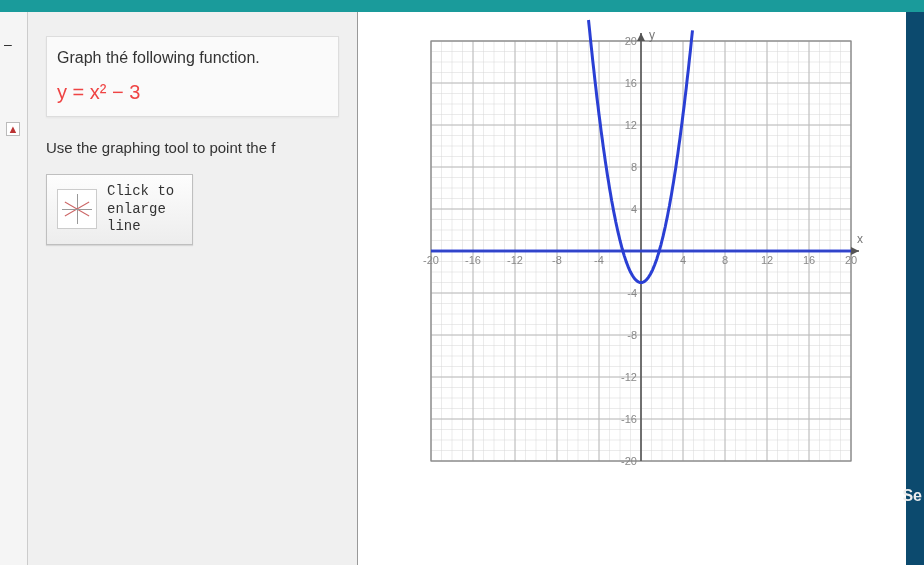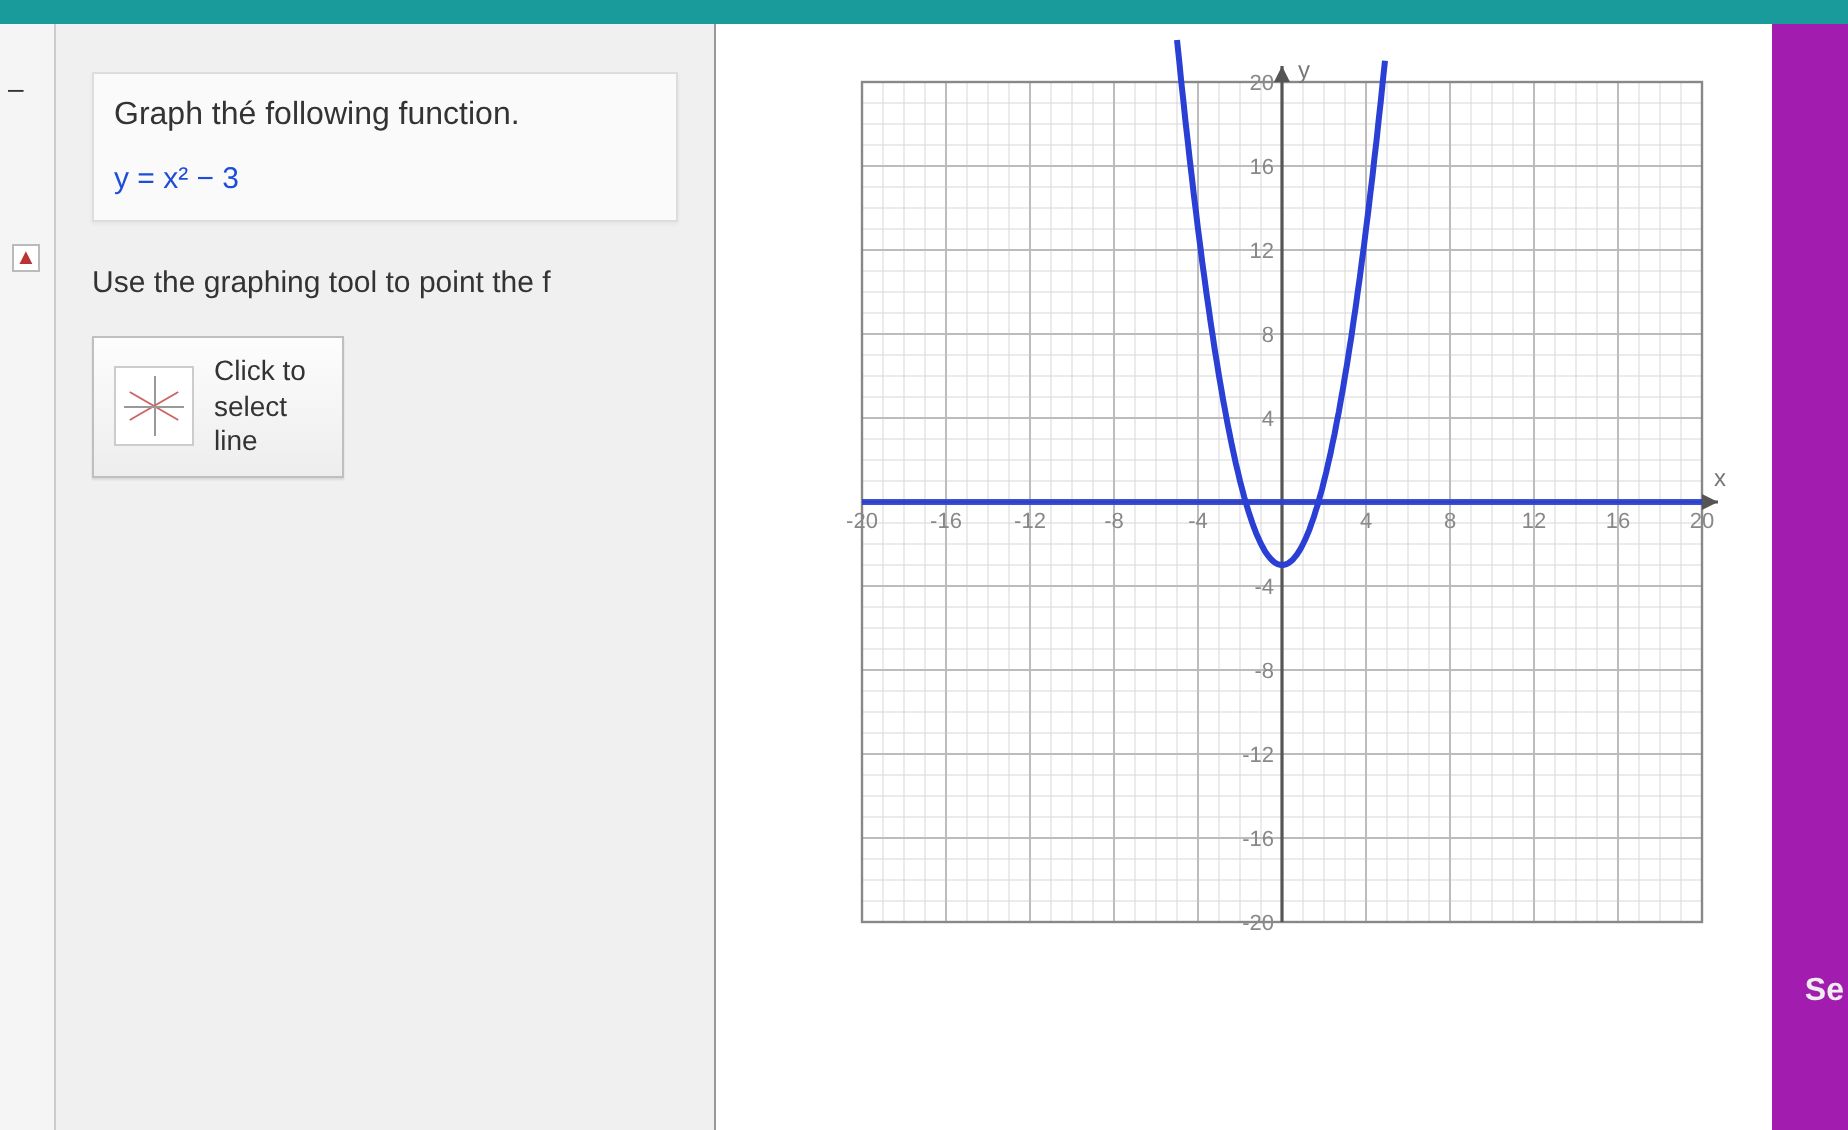--- a/index.html
+++ b/index.html
@@ -55,37 +55,38 @@
     padding: 12px 10px;
     margin-bottom: 22px;
     box-shadow: 0 1px 2px rgba(0,0,0,0.05);
   }
   .problem-text {
     font-size: 16px;
     color: #333;
     margin-bottom: 14px;
   }
   .formula {
-    font-size: 15px;
-    color: #1d4ed8;
+    font-size: 20px;
+    color: #ef4444;
   }
   .instruction {
     font-size: 15px;
     color: #333;
     margin: 18px 0 18px 0;
   }
   .enlarge-btn {
     display: inline-flex;
     align-items: center;
     gap: 10px;
     background: linear-gradient(#fdfdfd,#ededed);
     border: 1px solid #bfbfbf;
     padding: 8px 18px 8px 10px;
     cursor: pointer;
     box-shadow: 0 1px 1px rgba(0,0,0,0.1);
+    font-family: Liberation Mono, monospace;
   }
   .enlarge-icon {
     width: 40px; height: 40px;
     position: relative;
     background: #fff;
     border: 1px solid #ccc;
   }
   .enlarge-icon::before, .enlarge-icon::after {
     content: "";
     position: absolute;
@@ -121,22 +122,22 @@
     display: flex;
     justify-content: center;
     padding-top: 4px;
   }
   svg.graph {
     display: block;
   }
   .far-right {
     position: absolute;
     right: 0; top: 0; bottom: 0;
-    width: 38px;
-    background: #a21caf;
+    width: 18px;
+    background: #0c4a6e;
   }
   .far-right .se {
     position: absolute;
     bottom: 60px; right: 2px;
     color: #eee;
     font-size: 16px;
     font-weight: bold;
   }
   .axis-lbl { font: 12px Arial; fill: #777; }
   .tick-lbl { font: 11px Arial; fill: #888; }
@@ -164,21 +165,21 @@
 
     <div class="instruction">Use the graphing tool to point the f</div>
 
     <div class="enlarge-btn">
       <div class="enlarge-icon">
         <div class="diag1"></div>
           <div class="diag2"></div>
       </div>
       <div class="enlarge-label">
         <div>Click to</div>
-        <div>select</div>
+        <div>enlarge</div>
         <div>line</div>
       </div>
     </div>
 
   </div>
 
   <div class="right-panel">
 
 
     <div class="graph-wrap">

